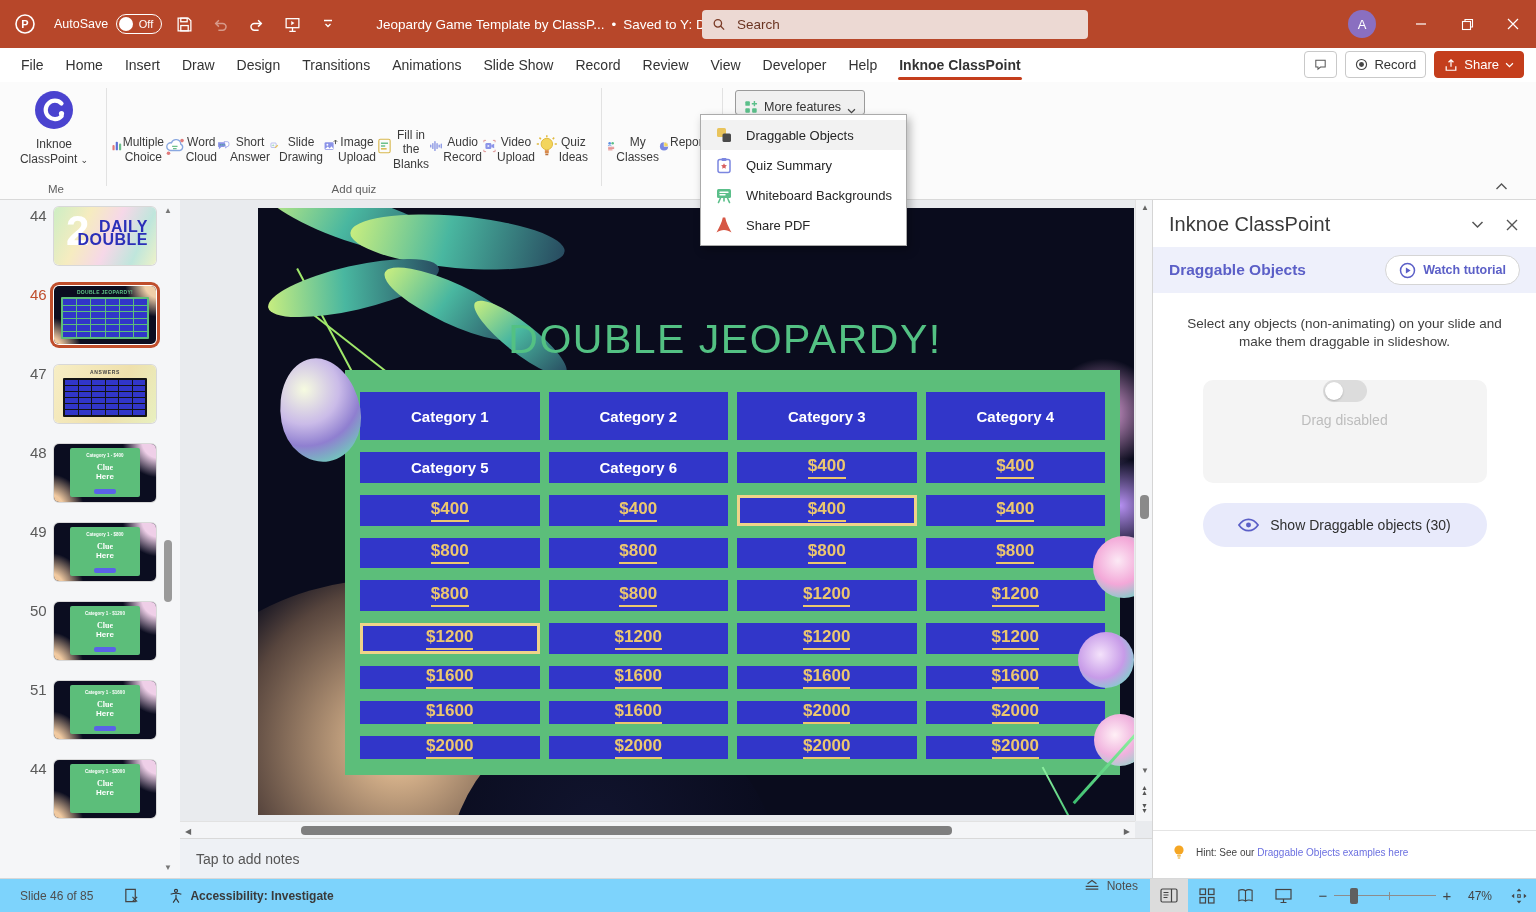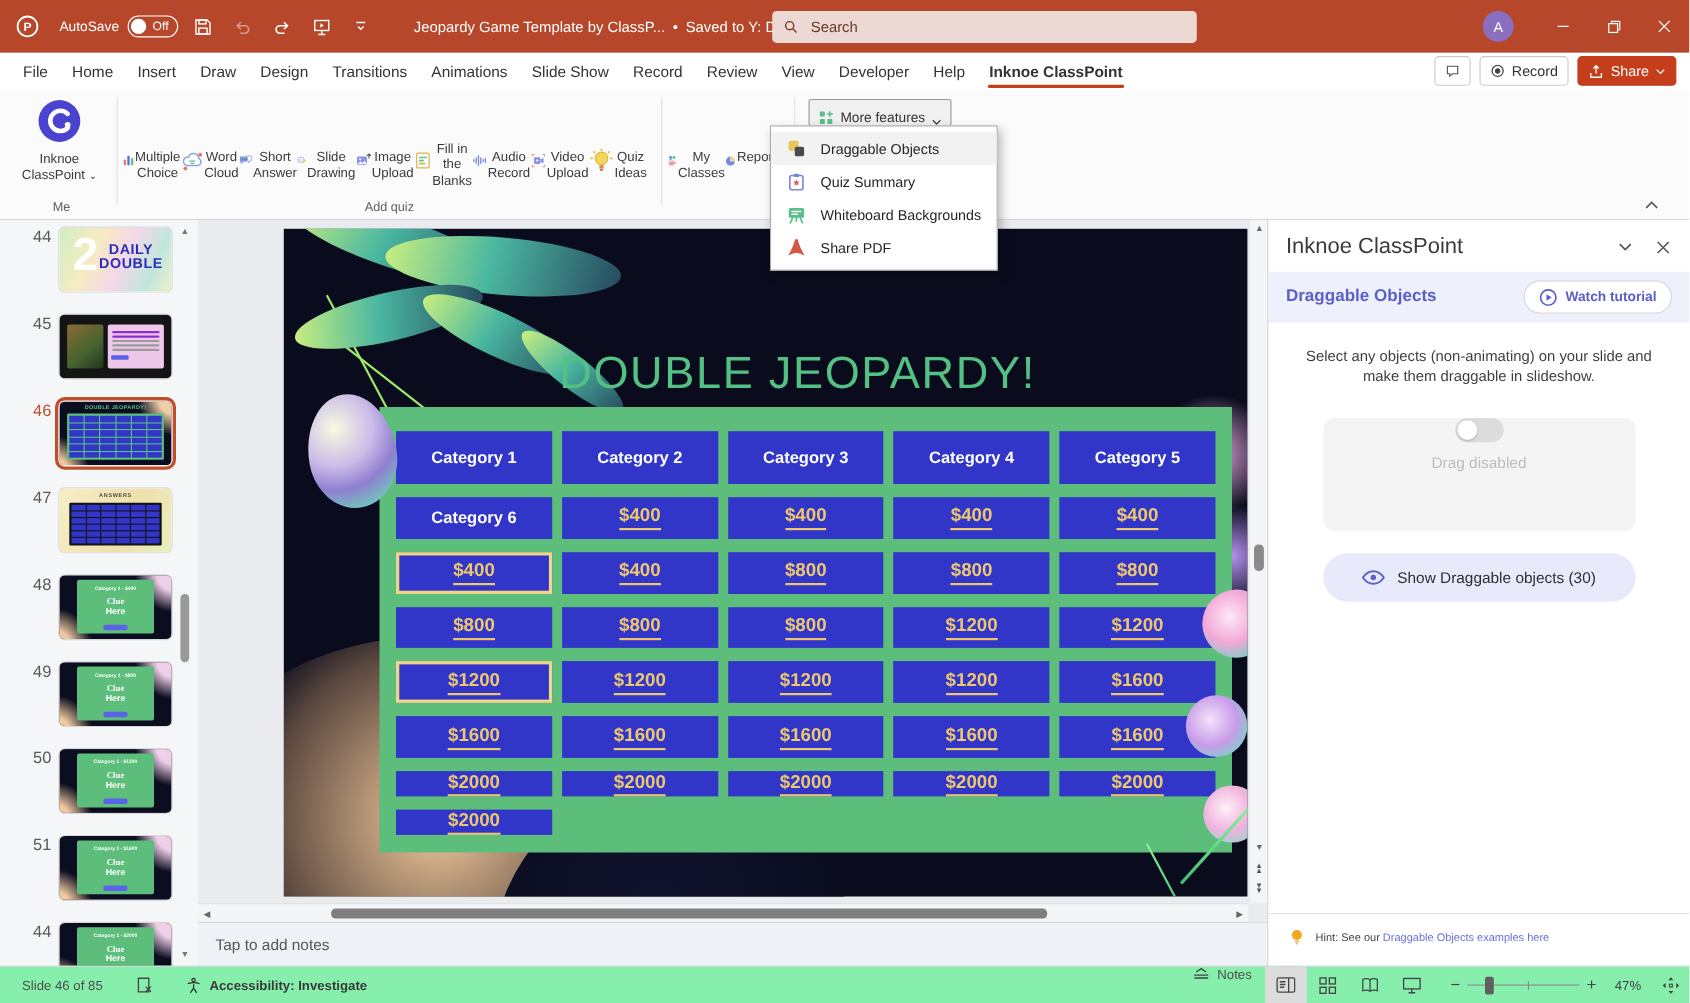--- a/index.html
+++ b/index.html
@@ -55,21 +55,21 @@
   .thumbs { position:absolute; left:0; top:200px; width:180px; height:678px; background:#f5f6f8; overflow:hidden; }
   .tlist { padding-top:7px; }
   .trow { display:flex; margin-bottom:21px; }
   .tnum { width:34px; padding-left:10px; font-size:15px; color:#5a5a5a;margin-left:20px; }
   .tnum.sel { color:#bf4e2c; }
   .tbox { width:102px; height:58px; border-radius:5px; background:#fff; box-shadow:0 0 0 1px #d8d8d8; overflow:hidden; position:relative; cursor:pointer; flex:0 0 102px; }
   .tbox.sel { box-shadow:0 0 0 1px #fff, 0 0 0 4px #bf4e2c; }
   .tinner { position:absolute; inset:0; }
   .t-daily { background:linear-gradient(115deg,#cdeec4,#f6ecc0 30%,#f6d8e8 55%,#bfe6dc 80%,#eef2c8); }
   .t2 { position:absolute; left:12px; top:0px; font-size:42px; font-weight:bold; color:#fff; }
-  .tdd { position:absolute; right:8px; top:13px; text-align:center; color:#2b2fb8; font-weight:bold; font-size:13px; line-height:13px; letter-spacing:.5px; }
+  .tdd { position:absolute; right:8px; top:13px; text-align:right; color:#2b2fb8; font-weight:bold; font-size:16px; line-height:13px; letter-spacing:.5px; }
   .t-portrait { background:#141414; }
   .tphoto { position:absolute; left:7px; top:9px; width:33px; height:40px; background:linear-gradient(140deg,#8a6a34,#44632f 60%,#23331c); border-radius:2px; }
   .tpink { position:absolute; left:44px; top:9px; width:51px; height:40px; background:#efc7ea; border-radius:2px; padding:4px 3px; }
   .tpink i { display:block; height:2px; margin:2px 1px; background:#9a9a9a; border-radius:1px; }
   .tpink i.p { background:#8a2fd0; }
   .tpbtn { width:16px; height:4px; background:#5a62e8; border-radius:1px; margin-top:4px; }
   .t-board { background: radial-gradient(circle at 103% -5%, #efcfa8 0 12%, rgba(11,13,32,0) 28%), radial-gradient(circle at -5% 110%, #f0c9a0 0 10%, rgba(11,13,32,0) 26%), #0b0d20; }
   .tmtitle { position:absolute; top:3px; left:0; right:0; text-align:center; font-size:5px; color:#5ec487; font-weight:bold; letter-spacing:.3px; }
   .tgrid { position:absolute; display:grid; grid-template-columns:repeat(6,1fr); gap:1px; padding:2px; border-radius:1px; }
   .tgrid.green { left:7px; right:7px; top:11px; bottom:5px; background:#5cbe7a; }
@@ -92,21 +92,21 @@
   .slide { position:absolute; left:78px; top:8px; width:876px; height:607px; background:var(--slide_navy); overflow:hidden; }
   .leaf { position:absolute; border-radius:50%; background:linear-gradient(100deg,#cdf07e,#49b7a0 45%,#27485e); z-index:1; }
   .stem { position:absolute; height:2px; background:#9fe86a; transform-origin:0 0; z-index:1; }
   .olive { position:absolute; left:22px; top:150px; width:80px; height:104px; border-radius:50%/55% 55% 45% 45%; background:radial-gradient(circle at 35% 28%, #f6fbe0, #cabbe8 38%, #8f7fd0 62%, #6fd0ba 88%, #58b3a0); transform:rotate(-10deg); z-index:3; }
   .bokeh { position:absolute; border-radius:50%; z-index:0; }
   .flower { position:absolute; border-radius:50%; z-index:3; }
   .peach { position:absolute; left:-90px; top:370px; width:460px; height:330px; border-radius:50%; background:radial-gradient(circle,#f6cd9e 0%, rgba(232,176,122,.35) 55%, rgba(232,176,122,0) 72%); z-index:0; }
   .darkball { position:absolute; left:190px; top:500px; width:330px; height:330px; border-radius:50%; background:radial-gradient(circle at 45% 35%, #11142e, #090b1c 70%); z-index:1; }
   .confetti { position:absolute; z-index:3; background:linear-gradient(#8ef0a0,#3dbf70); }
   .slide-title { position:absolute; top:108px; left:0; right:0; text-align:center; text-indent:58px; font-size:41px; letter-spacing:1.5px; color:#53c183; z-index:2; font-weight:400; }
-  .board { position:absolute; left:87px; top:162px; width:775px; height:405px; background:var(--board_green); padding:22px 15px 16px; display:grid; grid-template-columns:repeat(5,1fr); grid-template-rows:48px repeat(5,1fr); column-gap:9px; row-gap:12px; z-index:2; }
+  .board { position:absolute; left:87px; top:162px; width:775px; height:405px; background:var(--board_green); padding:22px 15px 16px; display:grid; grid-template-columns:repeat(4,1fr); grid-template-rows:48px repeat(5,1fr); column-gap:9px; row-gap:12px; z-index:2; }
   .cat { background:var(--cell_blue); display:flex; align-items:center; justify-content:center; color:#fff; font-weight:bold; font-size:15px; cursor:pointer; }
   .mcell { background:var(--cell_blue); display:flex; align-items:center; justify-content:center; cursor:pointer; }
   .mcell.hl { border:3px solid var(--highlight_gold); }
   .money { color:var(--money_gold); font-weight:bold; font-size:17px; border-bottom:2.5px solid var(--money_gold); padding-bottom:1px; }
   .vscroll { position:absolute; right:0; top:0; width:17px; height:621px; background:#f4f5f7; border-left:1px solid #e2e2e2; }
   .vscroll .arr, .hscroll .arr { position:absolute; font-size:8px; color:#666; cursor:pointer; }
   .vscroll .thumb { position:absolute; left:4px; top:295px; width:9px; height:24px; background:#8a8a8a; border-radius:4px; cursor:pointer; }
   .dblarr { position:absolute; left:0; width:17px; text-align:center; font-size:7px; line-height:5px; color:#555; cursor:pointer; }
   .hscroll { position:absolute; left:0; bottom:0; width:955px; height:17px; background:#f4f5f7; border-top:1px solid #e2e2e2; }
   .hscroll .thumb { position:absolute; left:121px; top:4px; width:651px; height:9px; background:#7f7f7f; border-radius:4px; cursor:pointer; }
@@ -125,21 +125,21 @@
   .p-desc { margin:22px 26px 0; text-align:center; font-size:13.5px; color:#3f3f3f; line-height:1.35; }
   .p-card { margin:27px auto 0; width:284px; height:103px; background:#f4f4f4; border-radius:10px; text-align:center; }
   .p-toggle { width:44px; height:22px; border-radius:11px; background:#dcdcdc; margin:29px auto 0; position:relative; cursor:pointer; }
   .p-toggle::before { content:""; position:absolute; left:2px; top:2px; width:18px; height:18px; border-radius:50%; background:#fff; box-shadow:0 1px 2px rgba(0,0,0,.2); }
   .p-toglabel { margin-top:10px; font-size:14px; color:#bdbdbd; }
   .p-show { margin:20px auto 0; width:284px; height:44px; border-radius:22px; background:#e8eafb; display:flex; align-items:center; justify-content:center; gap:11px; font-size:14px; color:#2f2f2f; cursor:pointer; }
   .p-hint { position:absolute; left:0; right:0; bottom:6px; border-top:1px solid #e4e4e4; padding:13px 16px 12px 18px; display:flex; align-items:center; gap:9px; font-size:10px; color:#444; }
   .p-hint a { color:#6a6fe0; text-decoration:none; cursor:pointer; }
 
   
-  .statusbar { position:absolute; left:0; top:878px; width:1536px; height:34px; background:#86efac; border-top:1px solid #d8d8d8; display:flex; align-items:center; font-size:12px; color:#4e4e4e; }
+  .statusbar { position:absolute; left:0; top:878px; width:1536px; height:34px; background:#7dd3fc; border-top:1px solid #d8d8d8; display:flex; align-items:center; font-size:12px; color:#4e4e4e; }
   .sb-counter { margin-left:20px; }
   .sb-ic { margin-left:30px; display:flex; align-items:center; cursor:pointer; }
   .sb-acc { margin-left:28px; display:flex; align-items:center; gap:6px; font-weight:bold; color:#3a3a3a; cursor:pointer; }
   .sb-right { margin-left:auto; display:flex; align-items:center; height:34px; }
   .sb-notes { display:flex; gap:6px; padding:0 12px; height:34px; cursor:pointer; }
   .viewbtn { width:38px; height:34px; display:flex; align-items:center; justify-content:center; cursor:pointer; }
   .viewbtn.sel { background:#dcdcdc; }
   .zoomctl { display:flex; align-items:center; margin-left:10px; }
   .zsign { width:22px; text-align:center; font-size:15px; color:#444; cursor:pointer; }
   .ztrack { position:relative; width:102px; height:34px; cursor:pointer; }
@@ -461,36 +461,20 @@
   <div class="thumbs">
     <div class="tlist">
         <div class="trow">
           <span class="tnum">44</span>
           <div class="tbox">
             <div class="tinner t-daily">
               <span class="t2">2</span>
               <div class="tdd">
                 <div>DAILY</div>
                 <div>DOUBLE</div>
-              </div>
-            </div>
-          </div>
-        </div>
-        <div class="trow">
-          <span class="tnum">45</span>
-          <div class="tbox">
-            <div class="tinner t-portrait">
-              <div class="tphoto"></div>
-              <div class="tpink">
-                <i class="p"></i>
-                <i class="p"></i>
-                <i></i>
-                <i></i>
-                <i></i>
-                <div class="tpbtn"></div>
               </div>
             </div>
           </div>
         </div>
         <div class="trow">
           <span class="tnum sel">46</span>
           <div class="tbox sel">
             <div class="tinner t-board">
               <span class="tmtitle">DOUBLE JEOPARDY!</span>
               <div class="tgrid green">

